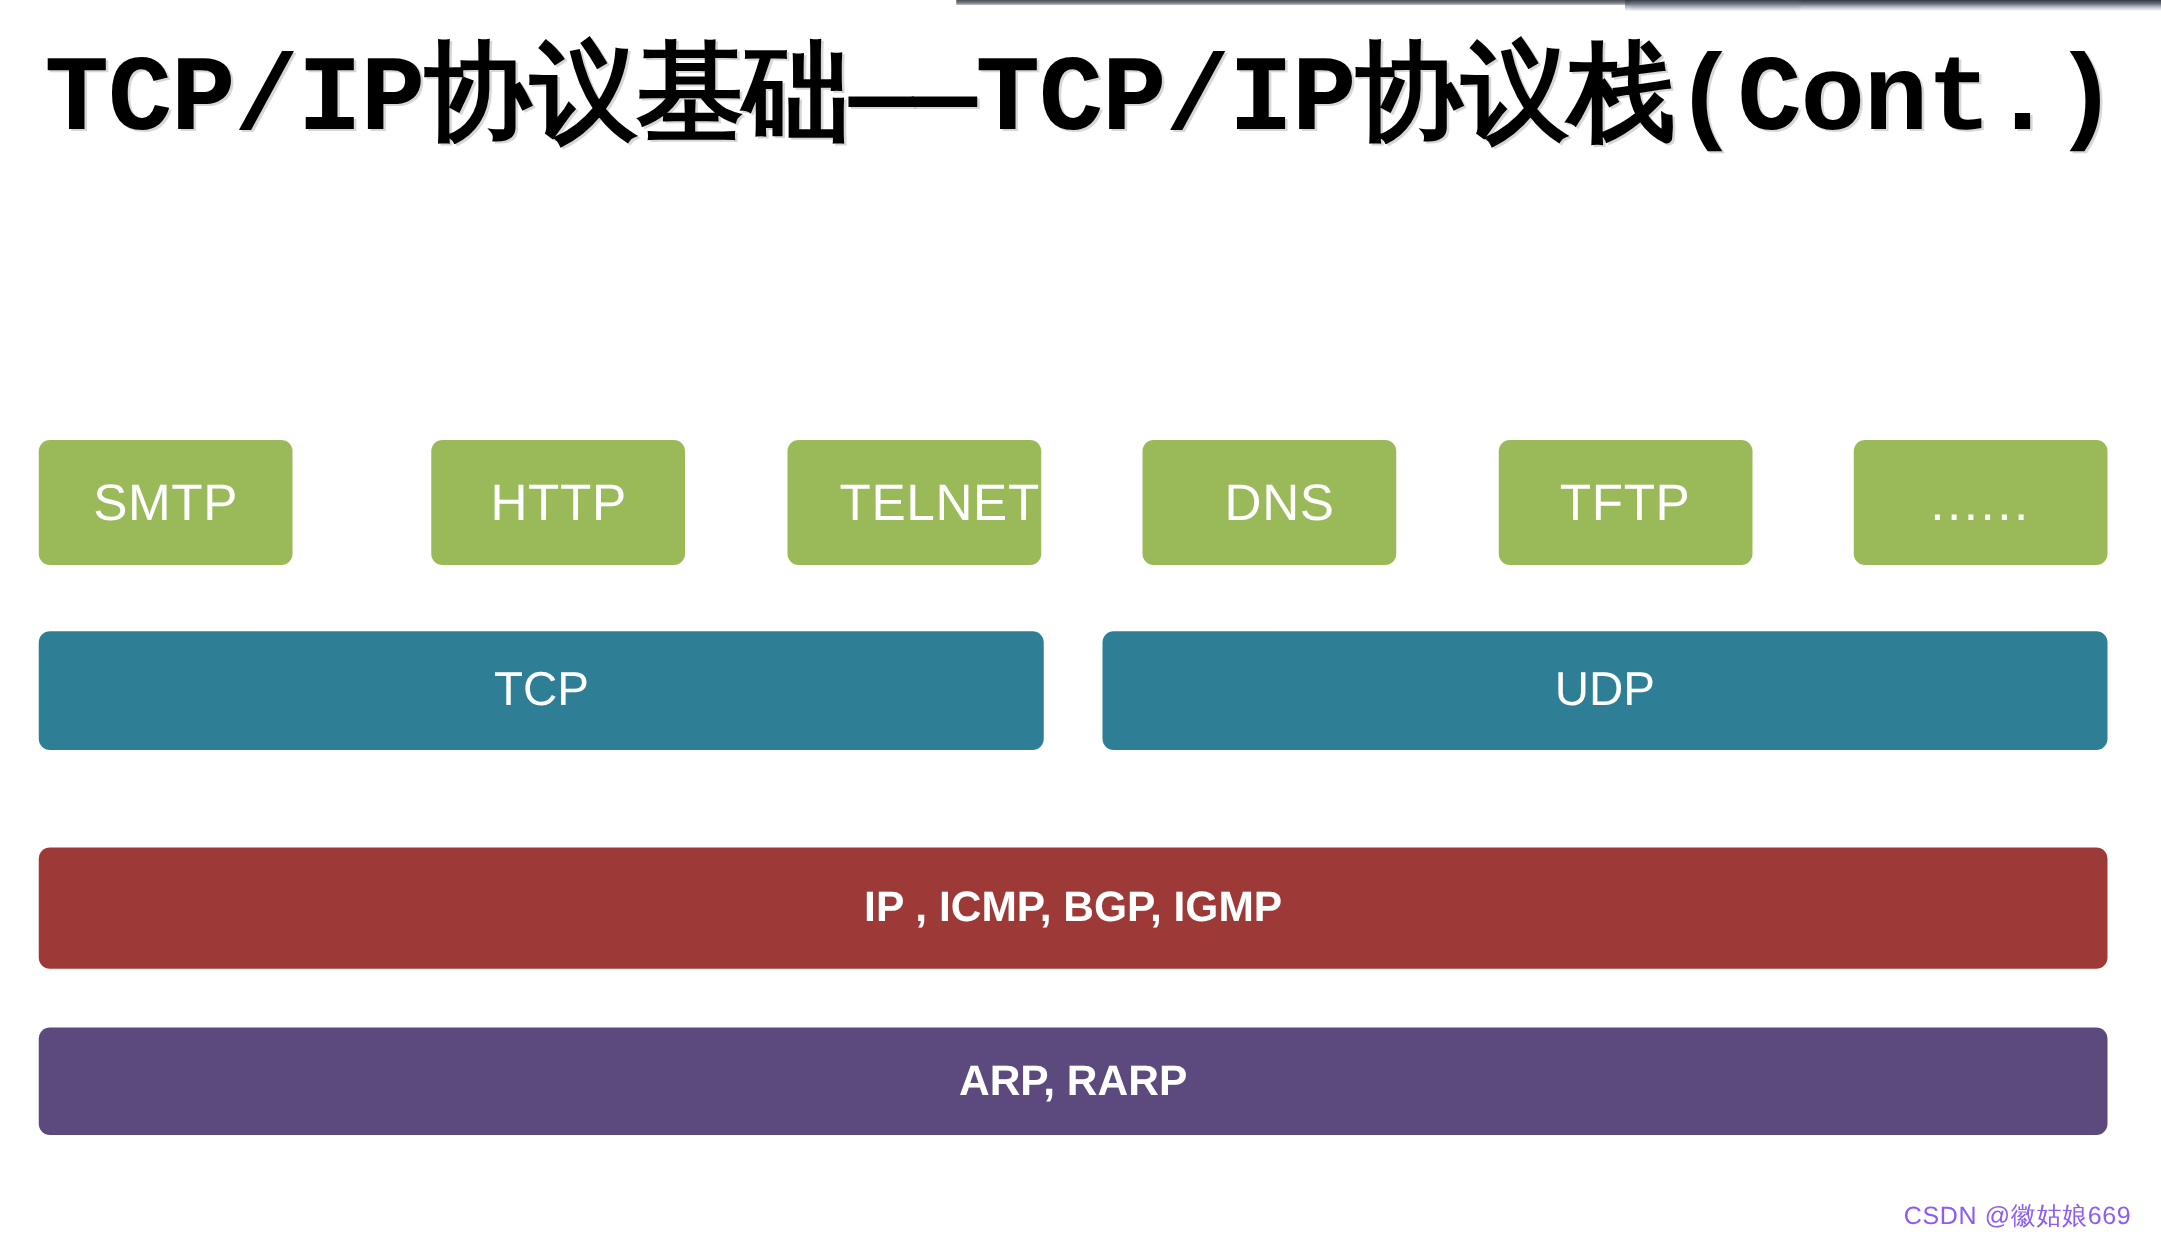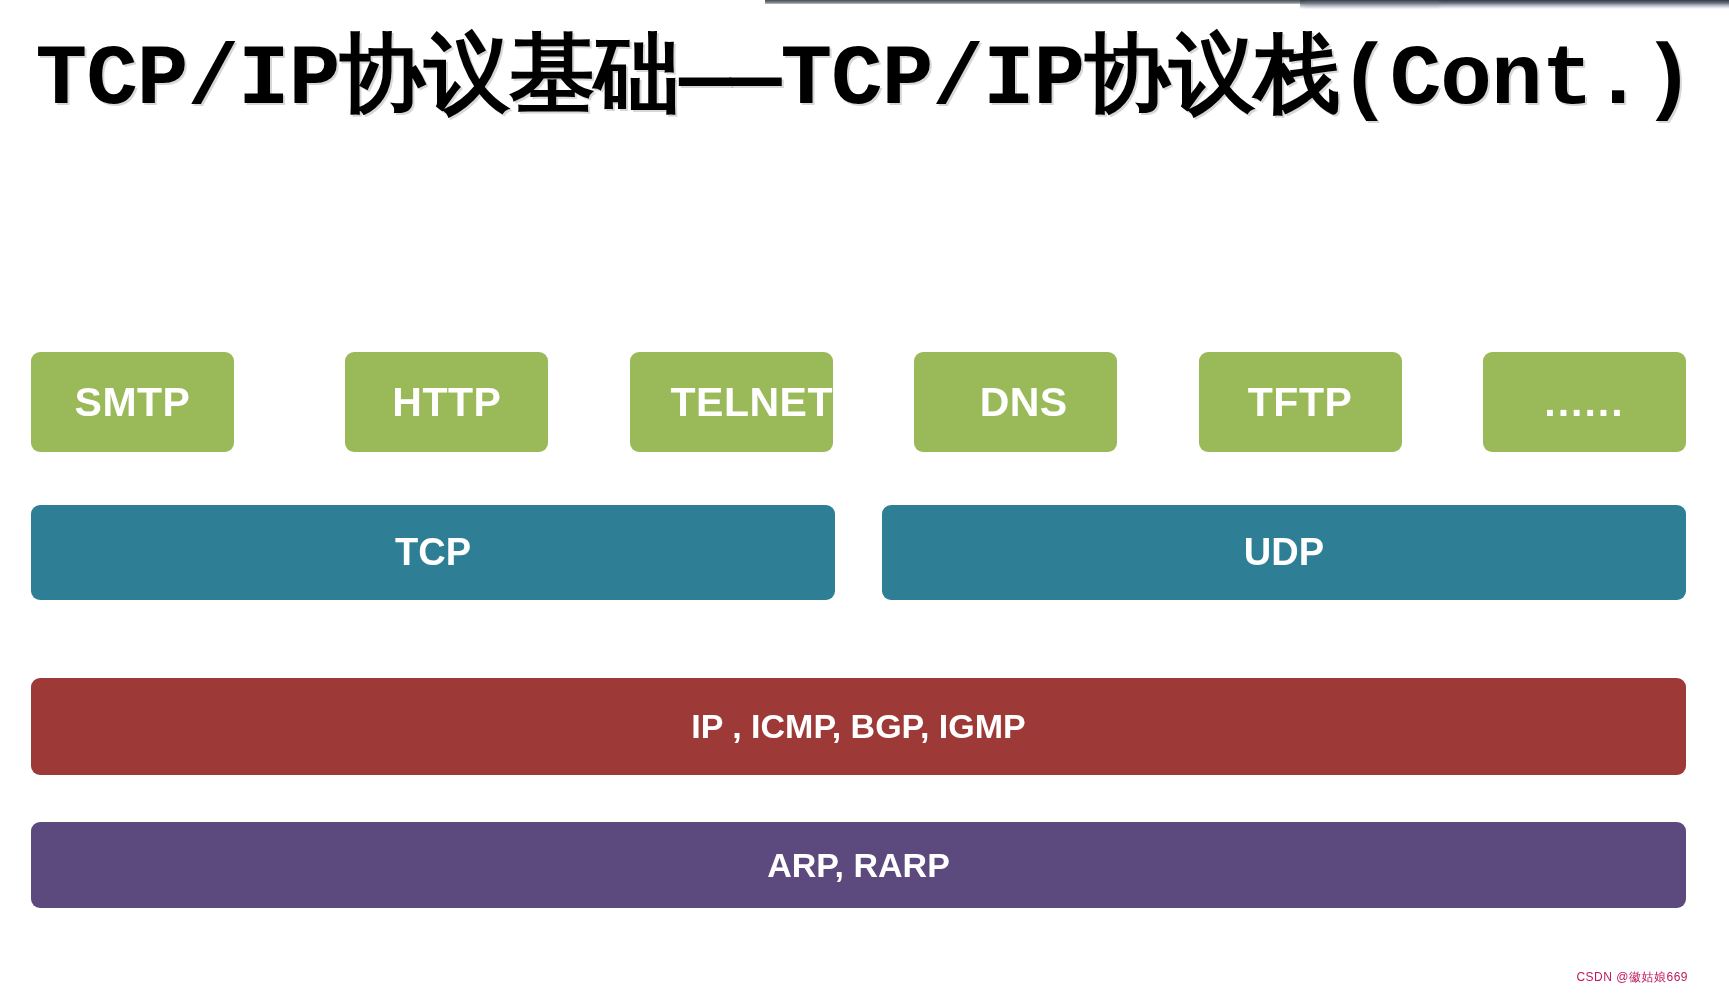--- a/index.html
+++ b/index.html
@@ -86,21 +86,21 @@
     height: 100px;
     justify-content: space-between;
   }
 
   .box {
     box-sizing: border-box;
     display: flex;
     align-items: center;
     justify-content: center;
     color: #ffffff;
-    font-weight: 700;
+    font-weight: 400;
     text-align: center;
     user-select: none;
   }
 
   .app-box {
     height: 100px;
     background: #9ABA5A;
     border-radius: 9px;
     font-size: 41px;
     letter-spacing: 0.5px;
@@ -153,24 +153,24 @@
     height: 86px;
     background: #5C4A7E;
     border-radius: 9px;
     font-size: 34px;
     font-weight: 600;
   }
 
   
   .watermark {
     position: absolute;
-    right: 41px;
+    right: 24px;
     bottom: 12px;
-    font-size: 12px;
-    color: #be185d;
+    font-size: 20px;
+    color: #8b5cf6;
     letter-spacing: 0.5px;
     white-space: nowrap;
     user-select: none;
   }
 </style>
 </head>
 <body>
 
 <div id="slide">
 

